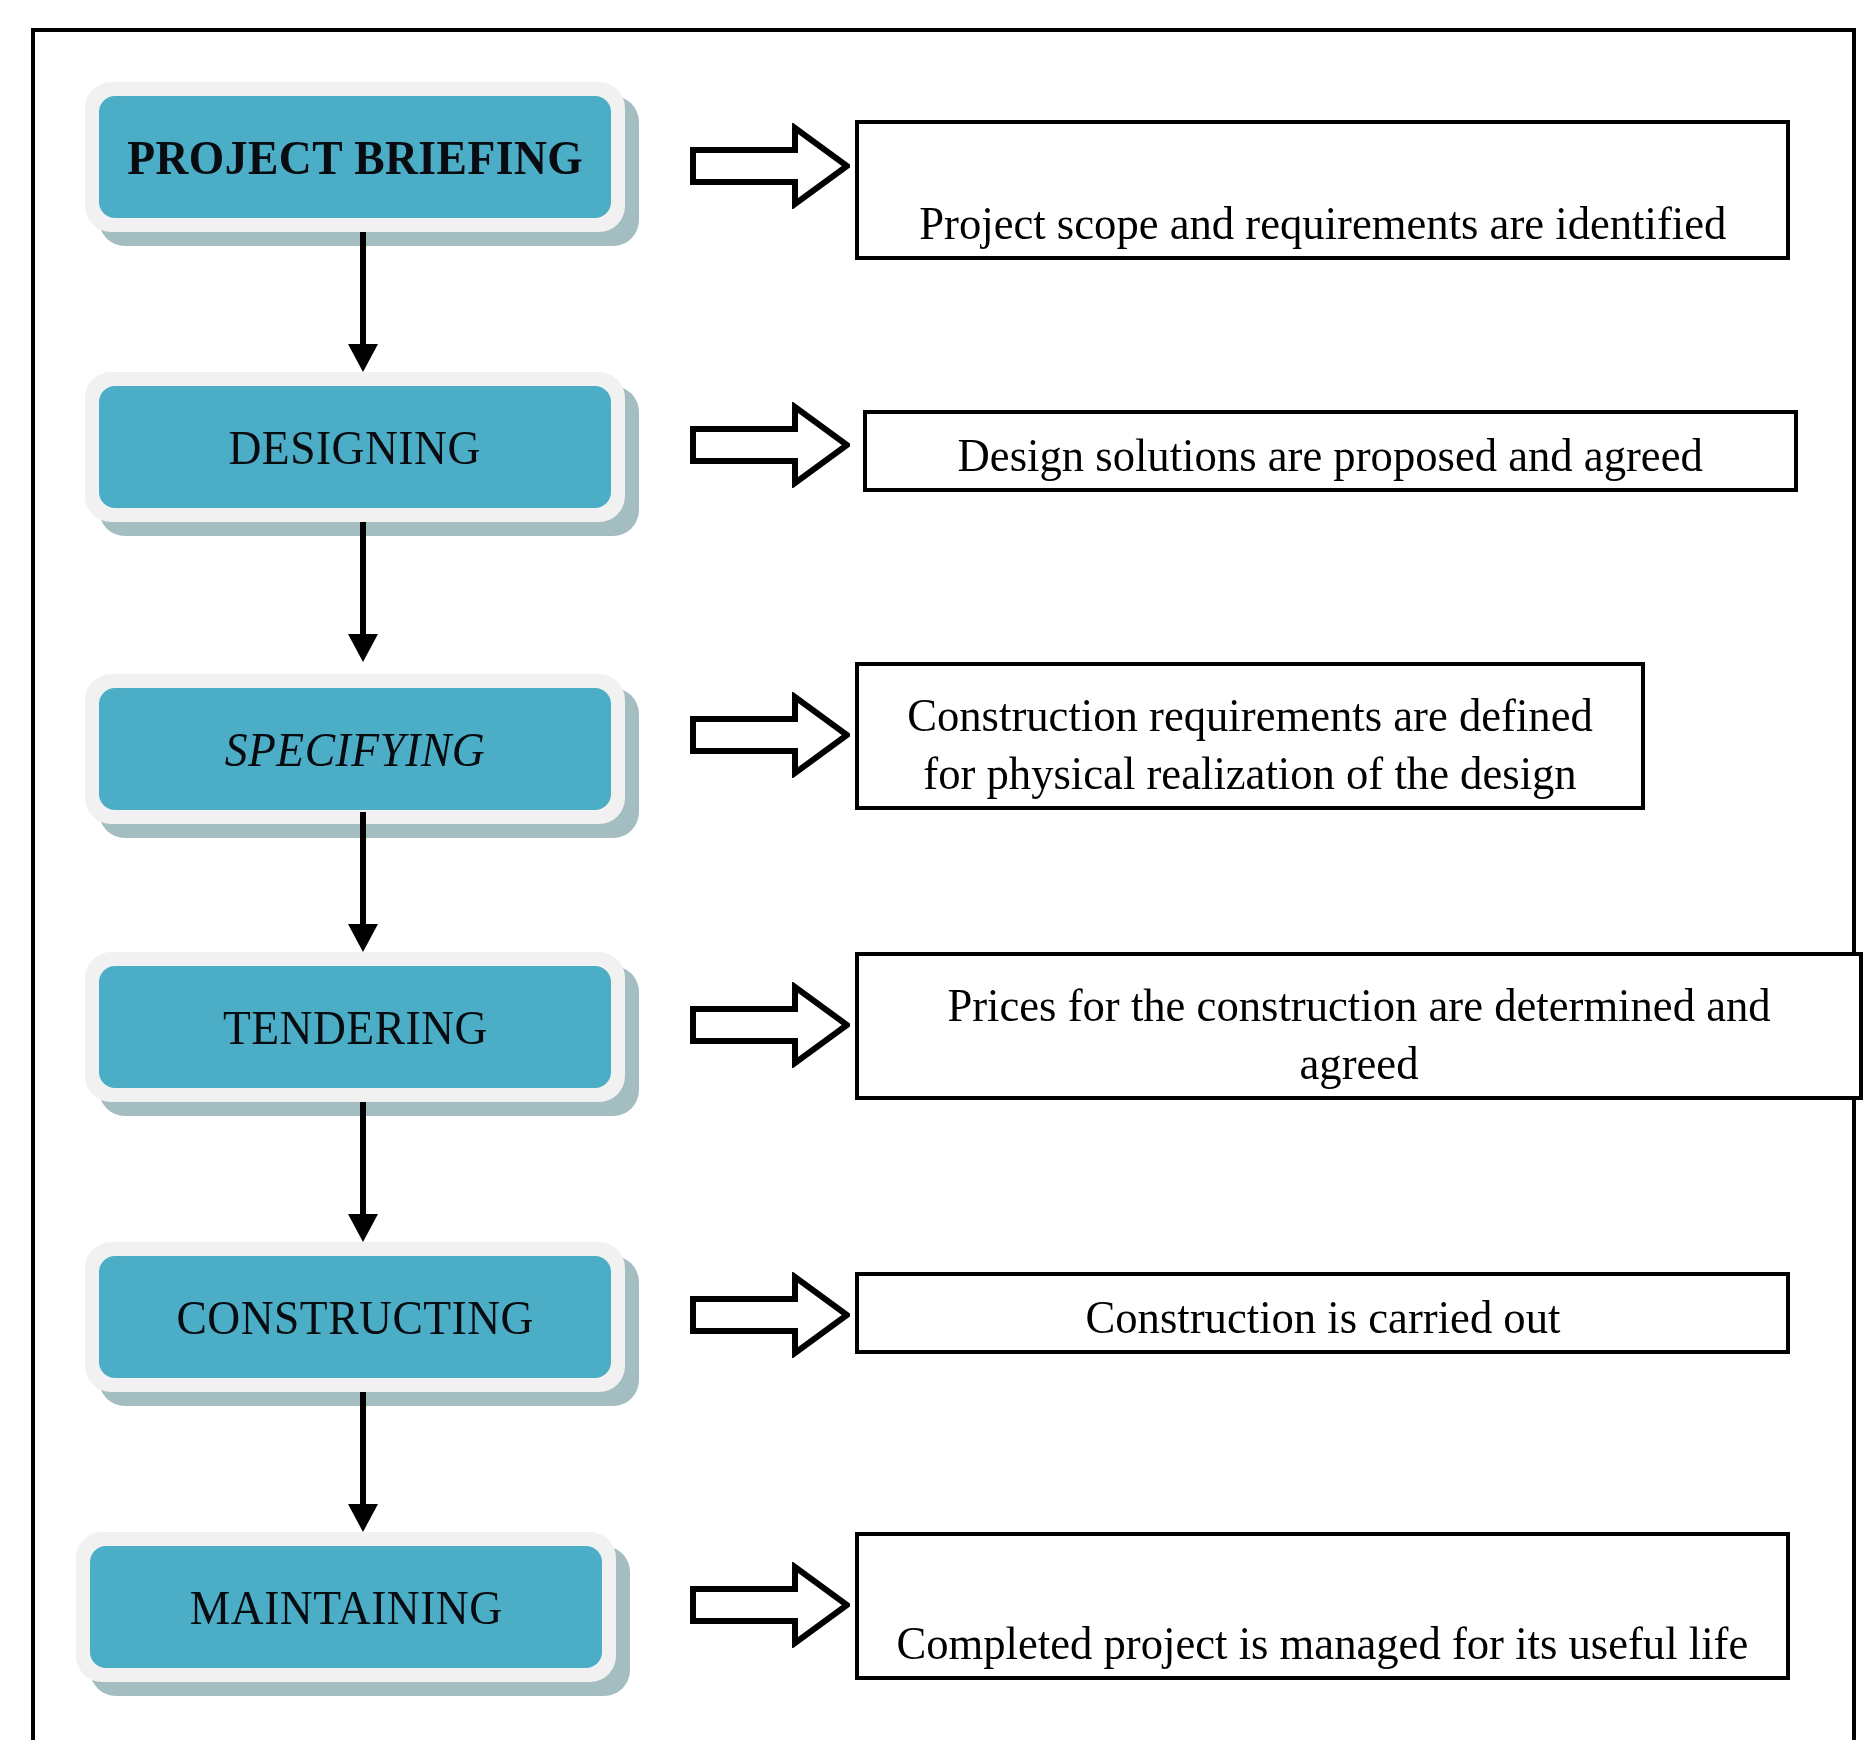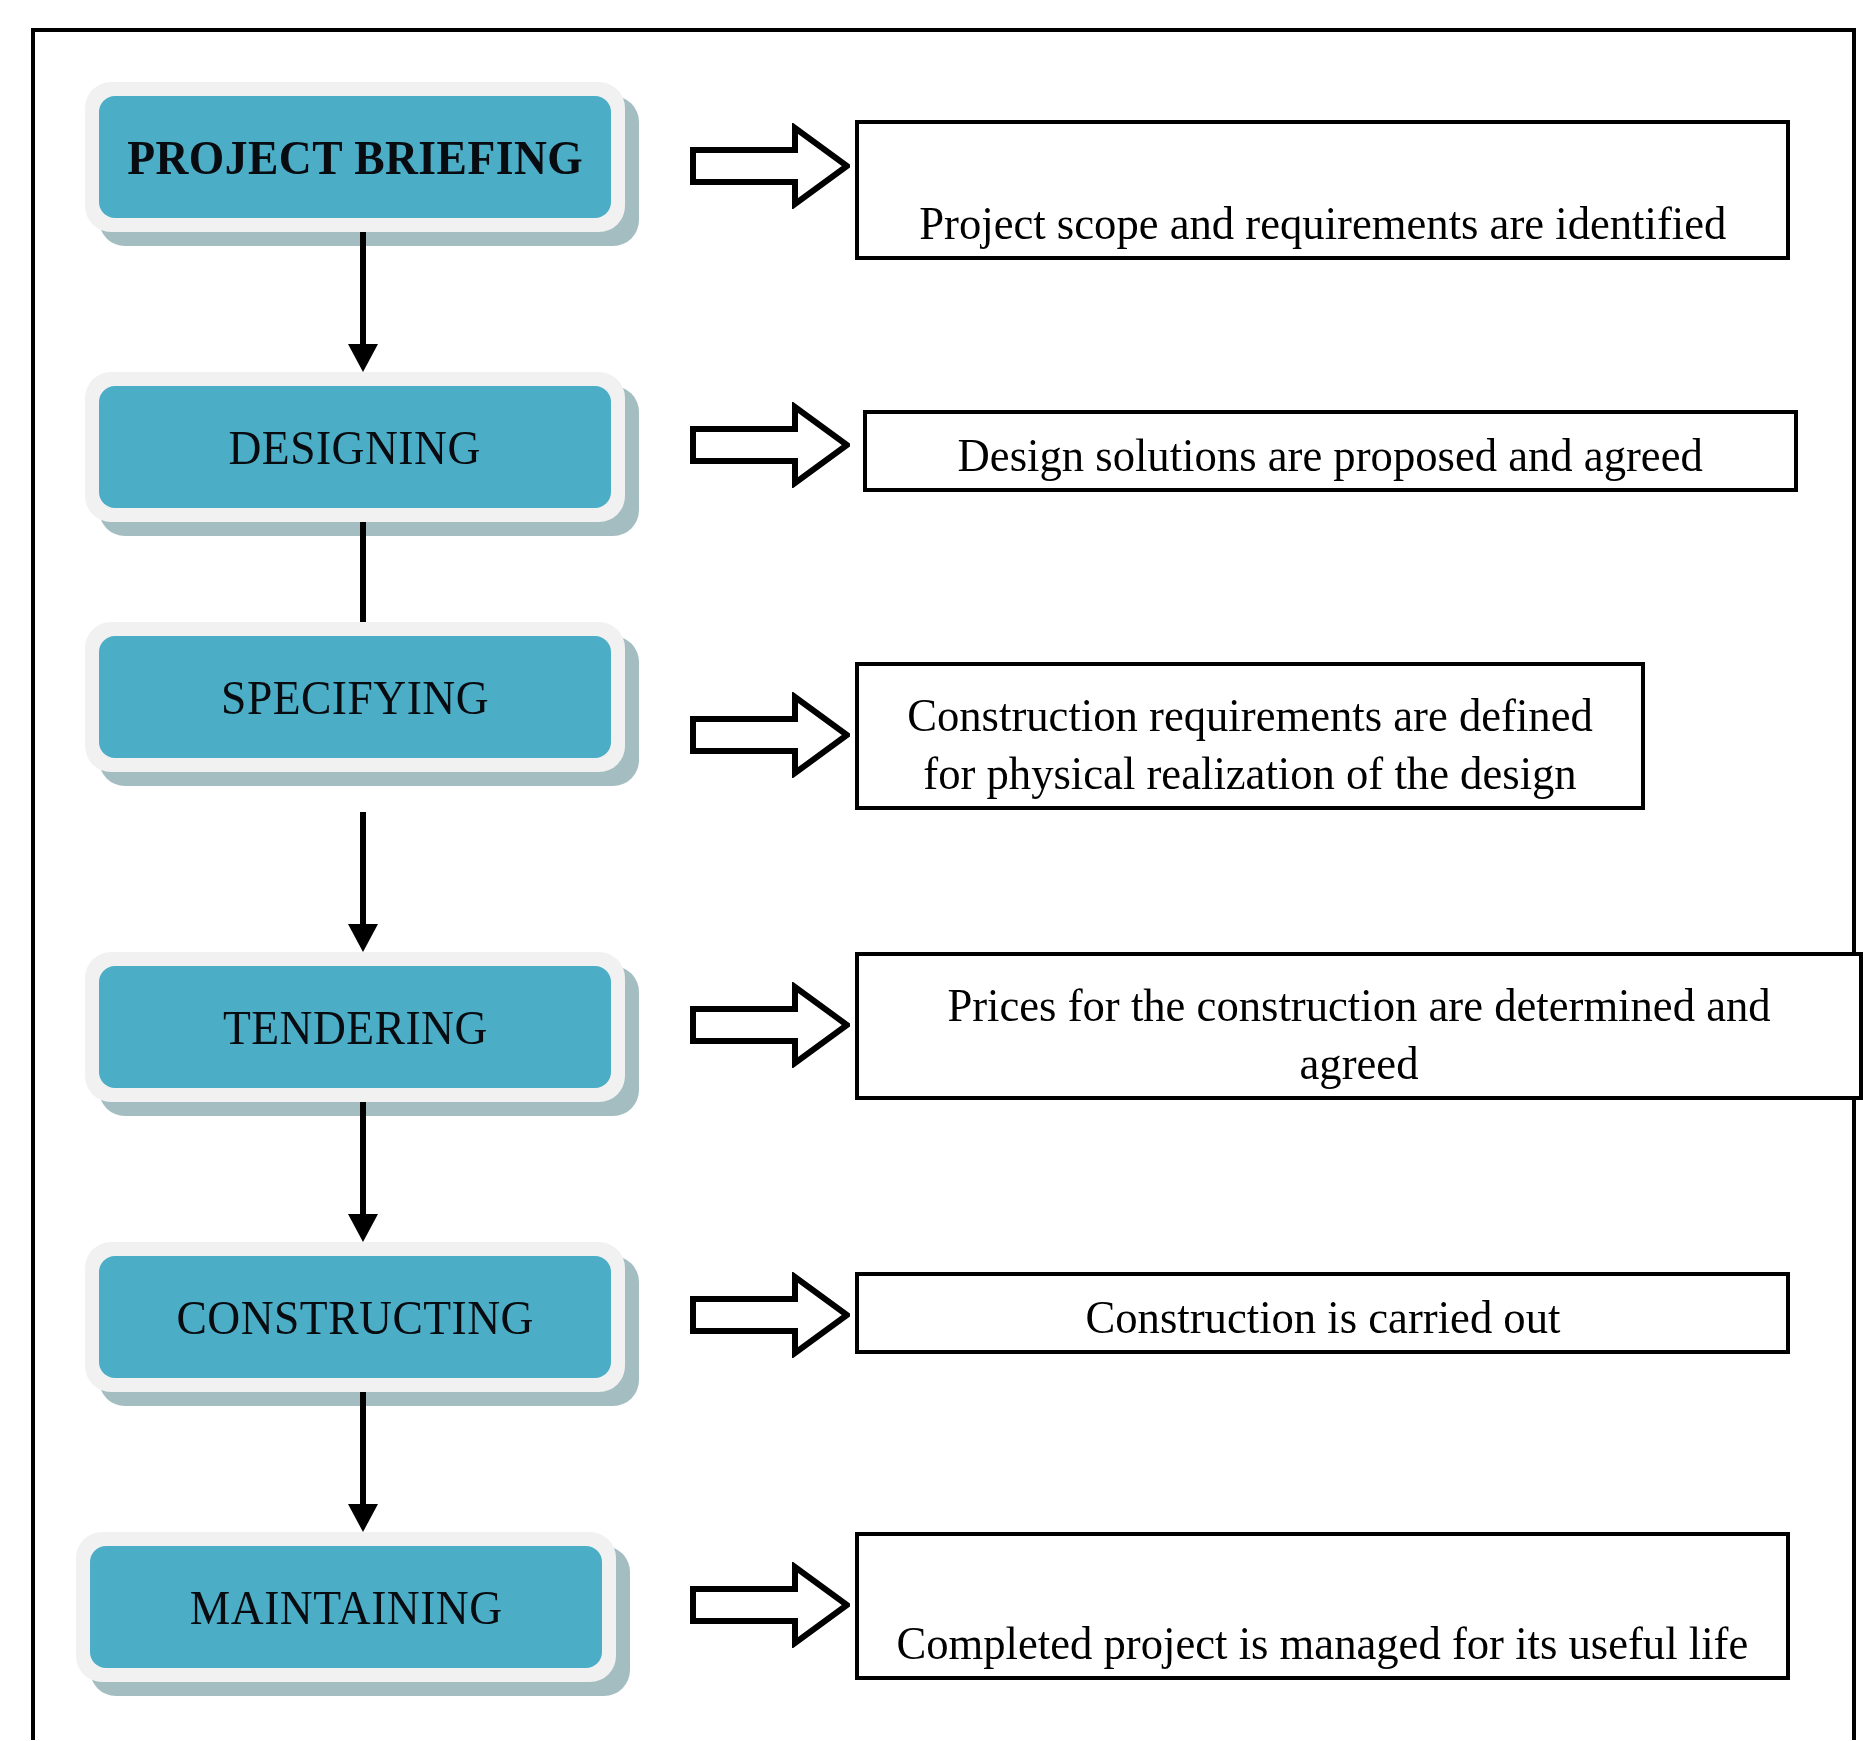--- a/index.html
+++ b/index.html
@@ -117,21 +117,21 @@
 
   <div class="desc" style="left:855px;top:410px;width:935px;height:82px;margin-left:8px;">
     <span class="txt">Design solutions are proposed and agreed</span>
   </div>
 
   <div class="vconn" style="left:348px;top:522px;height:140px;">
     <div class="shaft"></div>
     <div class="head"></div>
   </div>
 
-  <div class="stage" style="left:85px;top:622px;">
+  <div class="stage" style="left:85px;top:674px;font-style:italic;">
     <div class="shadow"></div>
     <div class="ring"></div>
     <div class="fill">
       <span class="label">SPECIFYING</span>
     </div>
   </div>
 
   <div class="blockarrow" style="left:690px;top:692px;">
     <svg viewBox="0 0 160 86" preserveAspectRatio="none">
       <polygon points="3,27 105,27 105,5 157,43 105,81 105,59 3,59" fill="#ffffff" stroke="#000000" stroke-width="6" stroke-linejoin="miter"></polygon>

